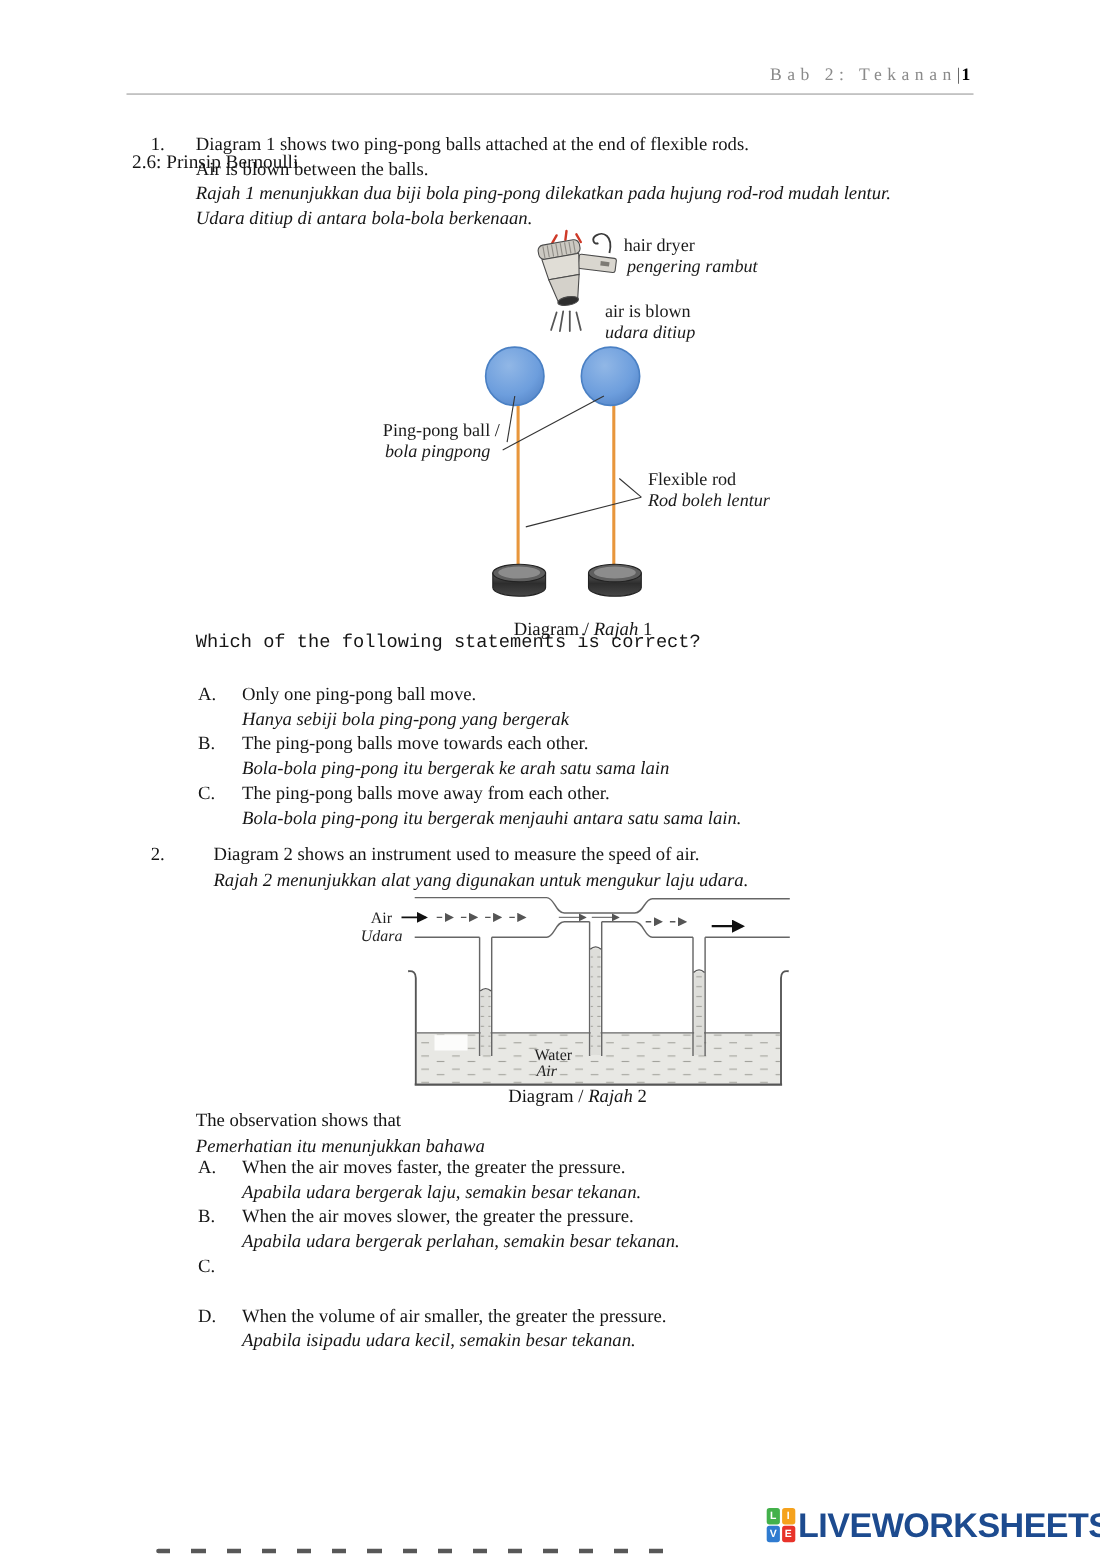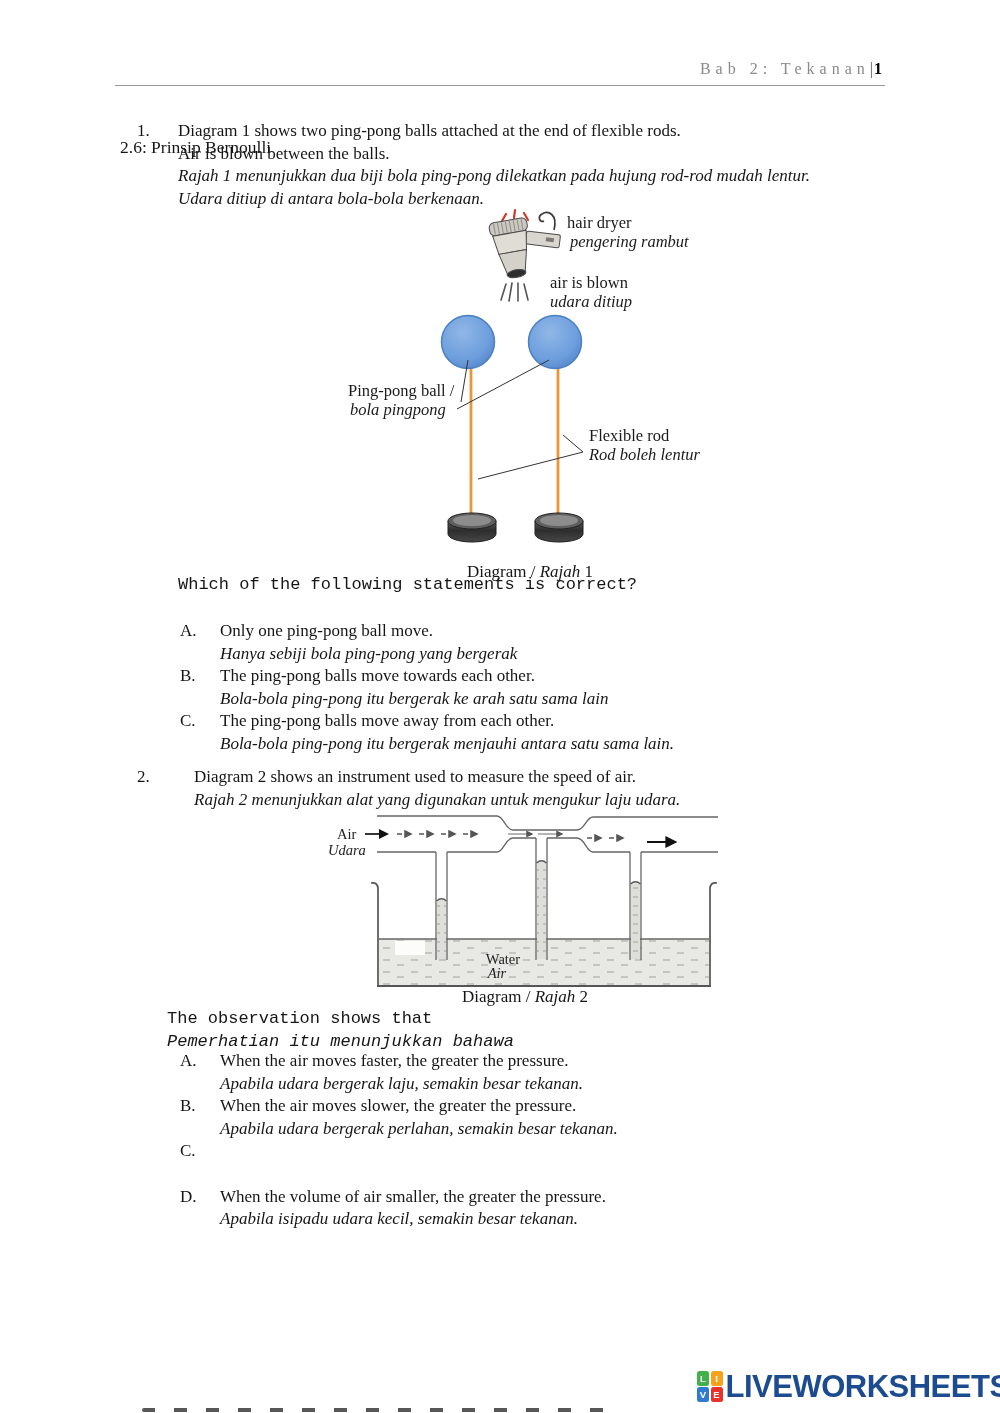--- a/index.html
+++ b/index.html
@@ -254,21 +254,21 @@
     <text x="12" y="27" class="d2label">Air</text>
     <text x="3" y="43" class="d2label it">Udara</text>
     <text x="178" y="152" class="d2label" text-anchor="middle">Water</text>
     <text x="172" y="166" class="d2label it" text-anchor="middle">Air</text>
   </svg>
 
   <div class="abs caption" style="top:986px;left:325px;">
     <span>Diagram / </span><i>Rajah</i><span> 2</span>
   </div>
 
-  <div class="abs" style="top:1008px;left:167px;font-family:Liberation Mono, monospace;">
+  <div class="abs" style="top:1008px;left:178px;">
     <div class="line">The observation shows that</div>
     <div class="line ms">Pemerhatian itu menunjukkan bahawa</div>
   </div>
 
   <div class="abs opts" style="top:1050px;left:180px;">
     <div class="opt">
       <div class="letter">A.</div>
       <div class="body">
         <div class="line">When the air moves faster, the greater the pressure.</div>
         <div class="line ms">Apabila udara bergerak laju, semakin besar tekanan.</div>

